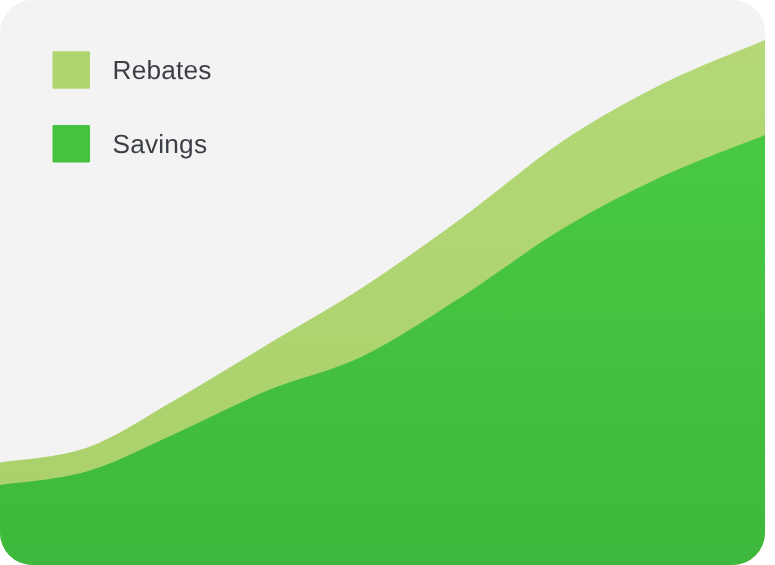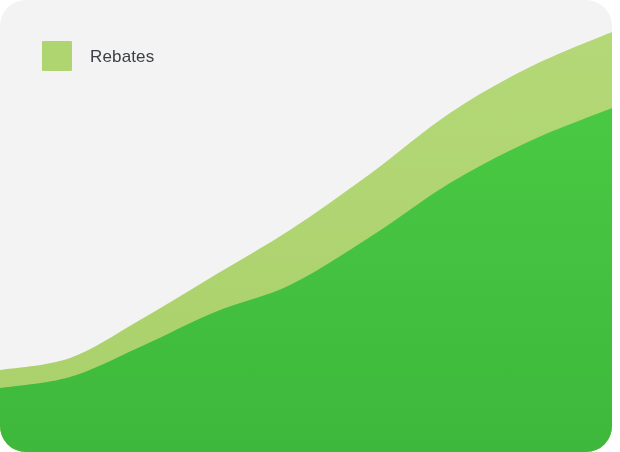--- a/index.html
+++ b/index.html
@@ -51,21 +51,21 @@
 
   .legend-swatch {
     width: 30px;
     height: 30px;
     flex: 0 0 30px;
     border-radius: 1px;
   }
 
   .legend-label {
     margin-left: 18px;
-    font-size: 17px;
+    font-size: 21px;
     color: #3b3f45;
     letter-spacing: 0.15px;
     white-space: nowrap;
     line-height: 1;
   }
 </style>
 </head>
 <body>
 
 <div id="chart-card" style="background: rgb(243, 243, 243); border-radius: 26px; width: 612px; height: 452px;">
@@ -87,15 +87,19 @@
     <path id="path-savings" fill="url(#grad-savings)" d="M 0,388 C 11.67,386.17 46.67,383.83 70.00,377.00 C 93.33,370.17 115.83,357.83 140.00,347.00 C 164.17,336.17 190.00,322.33 215.00,312.00 C 240.00,301.67 264.17,297.50 290.00,285.00 C 315.83,272.50 343.33,254.00 370.00,237.00 C 396.67,220.00 423.33,199.00 450.00,183.00 C 476.67,167.00 503.00,153.50 530.00,141.00 C 557.00,128.50 598.33,113.50 612.00,108.00 L 612,452 L 0,452 Z"></path>
   </svg>
 
   <div id="legend">
 
     <div class="legend-item">
       <span class="legend-swatch" style="background:#afd571"></span>
       <span class="legend-label">Rebates</span>
     </div>
 
+    <div class="legend-item">
+      <span class="legend-swatch" style="background:#45c23f"></span>
+      <span class="legend-label">Savings</span>
+    </div>
 
   </div>
 </div>
 
 </body></html>

